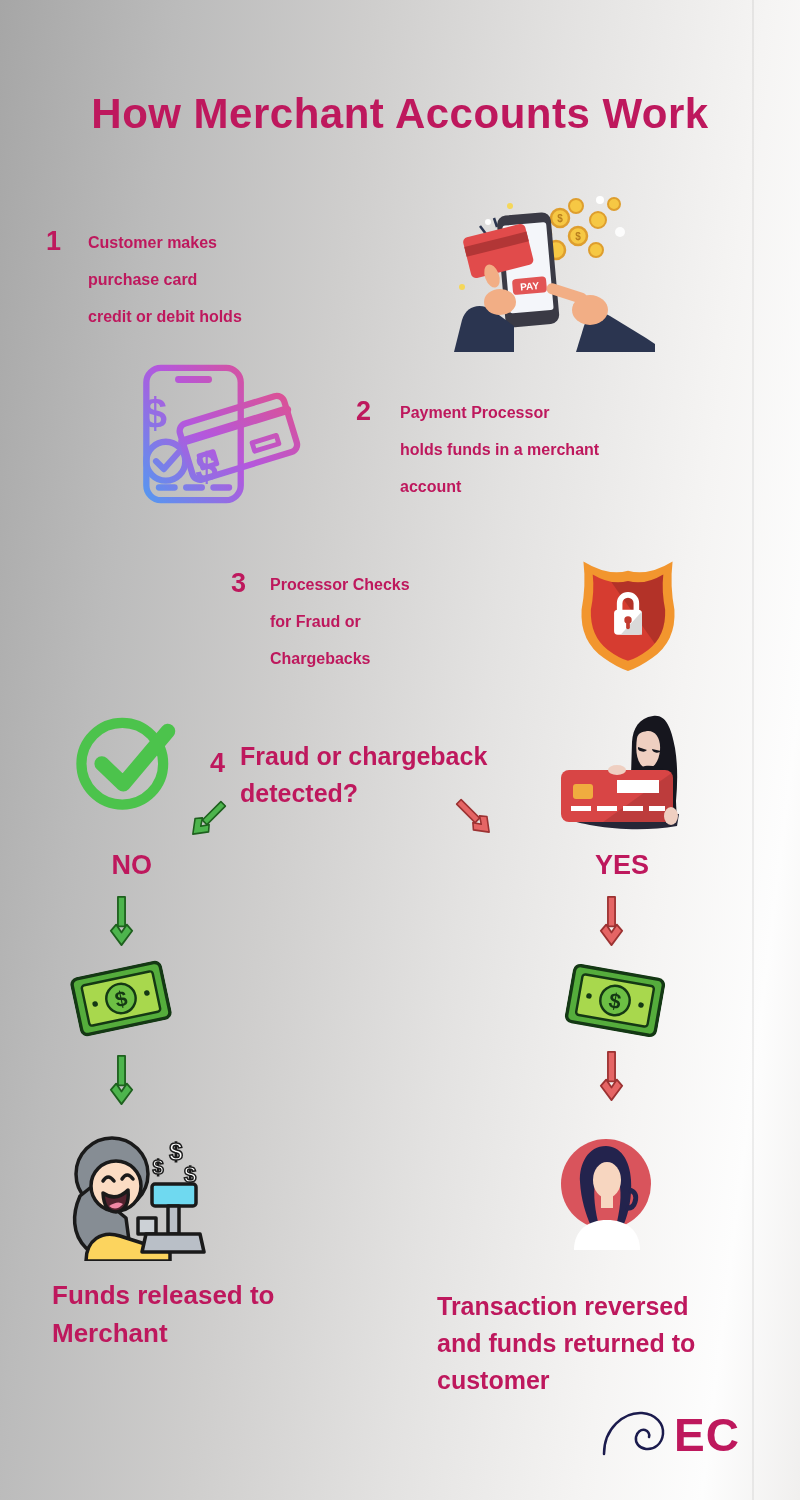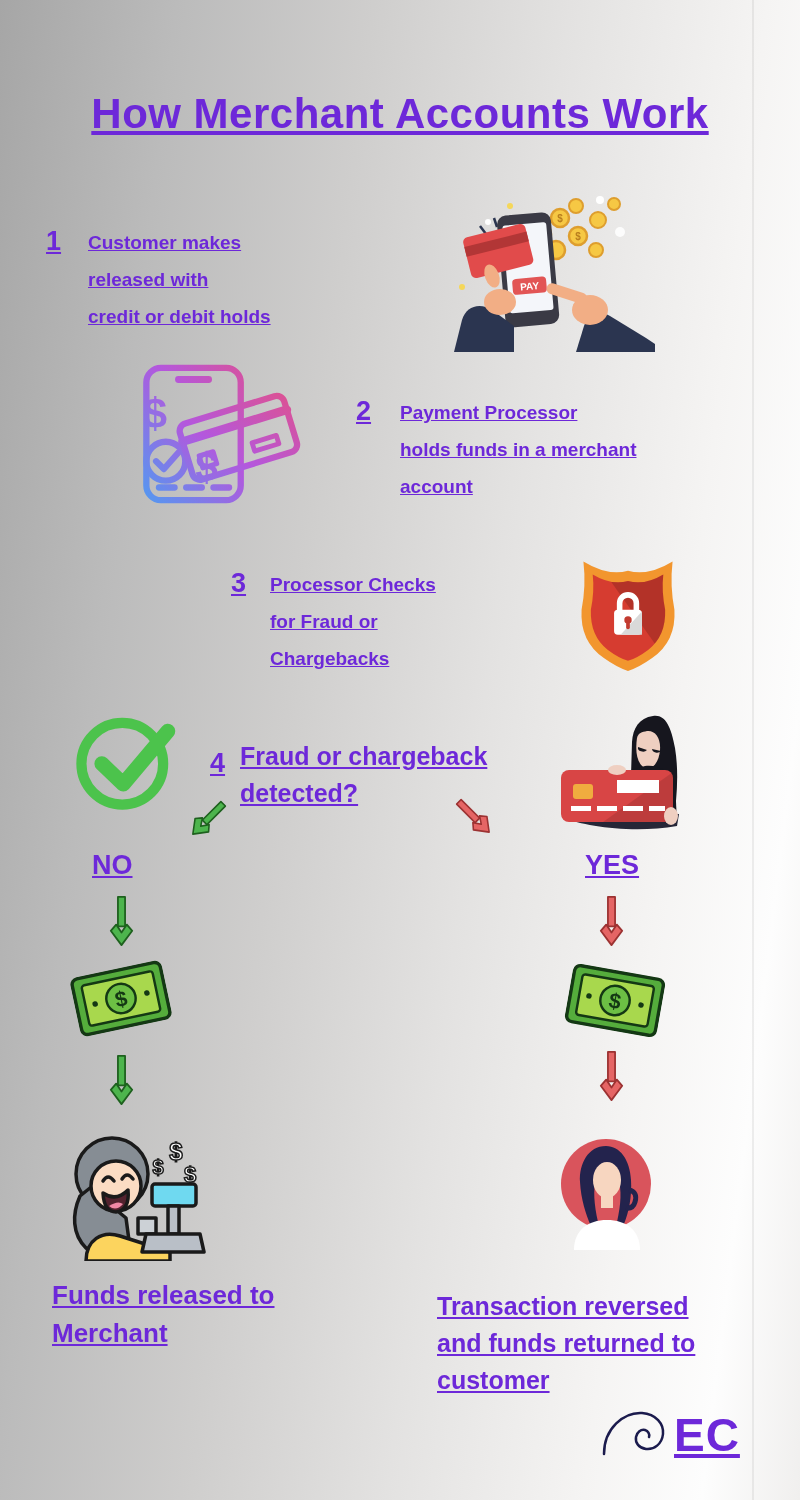--- a/index.html
+++ b/index.html
@@ -2,41 +2,41 @@
 <html><head>
 <meta charset="utf-8">
 <style>
   html,body{margin:0;padding:0;}
   body{
     width:800px;height:1500px;position:relative;overflow:hidden;
     font-family:"Liberation Sans","DejaVu Sans",sans-serif;
     background:linear-gradient(97deg,#a6a6a6 0%,#bbbbbb 18%,#cfcecd 38%,#e3e2e1 58%,#f5f4f3 78%,#fdfdfd 90%,#f0efee 100%);
   }
   .abs{position:absolute;}
-  .navy{color:#6d28d9;text-decoration:underline;}
+  .navy{color:#be185d;}
   .title{width:100%;text-align:center;font-size:42px;font-weight:bold;letter-spacing:0.5px;}
   .step-num{font-size:27px;font-weight:bold;}
-  .step-text{font-size:19px;font-weight:bold;line-height:37px;}
+  .step-text{font-size:16px;font-weight:bold;line-height:37px;}
   .step-text-lg{font-size:25px;font-weight:bold;line-height:37px;}
-  .branch-label{font-size:27px;font-weight:bold;text-align:left;}
+  .branch-label{font-size:27px;font-weight:bold;text-align:right;}
   .outcome{font-size:26px;font-weight:bold;line-height:38px;}
   .outcome-sm{font-size:25px;font-weight:bold;line-height:37px;}
   .logo-text{font-size:46px;font-weight:bold;letter-spacing:1px;line-height:46px;text-align:right;}
   .seam{width:2px;height:100%;left:752px;top:0;background:rgba(120,120,120,0.12);}
   svg{display:block;}
 </style>
 </head>
 <body>
 
 <div class="abs title navy" style="top:90px;">How Merchant Accounts Work</div>
 
 <div class="abs step-num navy" style="left:46px;top:226px;">1</div>
 <div class="abs step-text navy" style="left:88px;top:224px;">
   <div>Customer makes</div>
-  <div>released with</div>
+  <div>purchase card</div>
   <div>credit or debit holds</div>
 </div>
 
 <svg class="abs" style="left:450px;top:192px;" width="205" height="160" viewBox="0 0 205 160">
   <circle cx="22" cy="60" r="4" fill="#ffffff"></circle>
   <circle cx="38" cy="30" r="3" fill="#ffffff"></circle>
   <circle cx="60" cy="14" r="3" fill="#f5d75a"></circle>
   <circle cx="12" cy="95" r="3" fill="#f5d75a"></circle>
   <circle cx="150" cy="8" r="4" fill="#ffffff"></circle>
   <path d="M30,34 l6,8 M44,26 l3,9" stroke="#2b3550" stroke-width="2.5" fill="none"></path>

